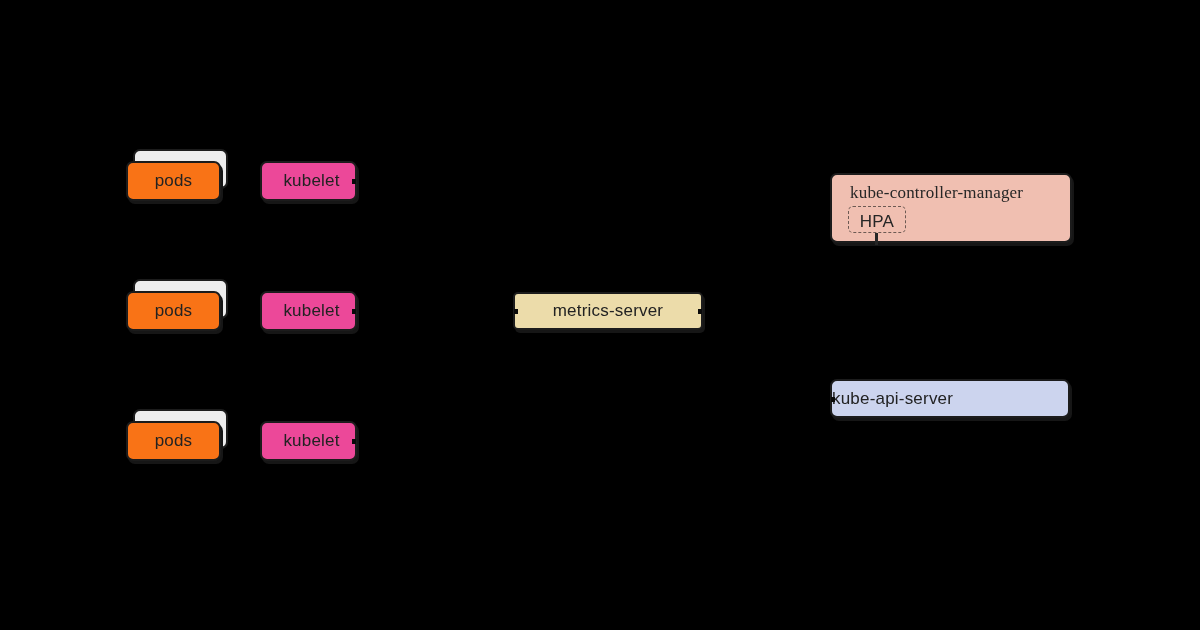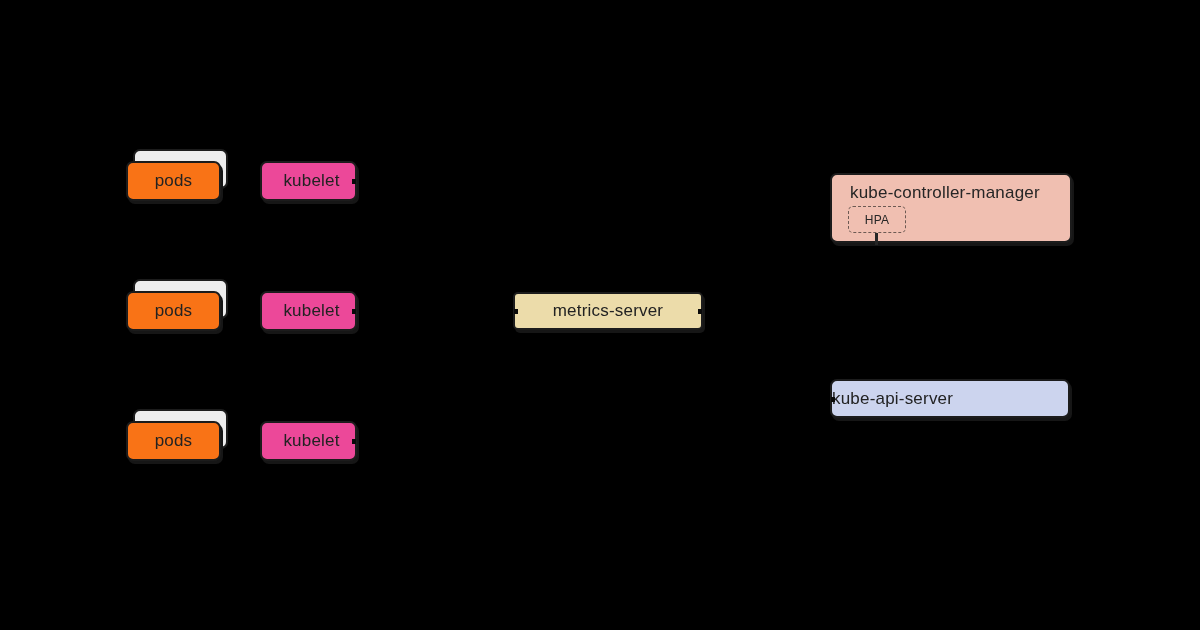--- a/index.html
+++ b/index.html
@@ -62,32 +62,33 @@
     background: #f0bfb1;
     display: block;
     border-radius: 7px;
   }
   .controller-title {
     position: absolute;
     left: 18px; top: 8px;
     font-size: 17px;
     color: #262626;
     white-space: nowrap;
+    font-family: Liberation Serif, serif;
   }
   .hpa-box {
     position: absolute;
     left: 16px; top: 31px;
     width: 58px; height: 27px;
     box-sizing: border-box;
     border: 1.5px dashed #6d5a53;
     border-radius: 5px;
     display: flex;
-    align-items: center;
+    align-items: flex-end;
     justify-content: center;
-    font-size: 12px;
+    font-size: 17px;
     color: #262626;
   }
   .hpa-connector {
     position: absolute;
     left: 43px; top: 58px;
     width: 3px; height: 12px;
     background: #262626;
   }
   .api-server {
     width: 240px; height: 39px;

